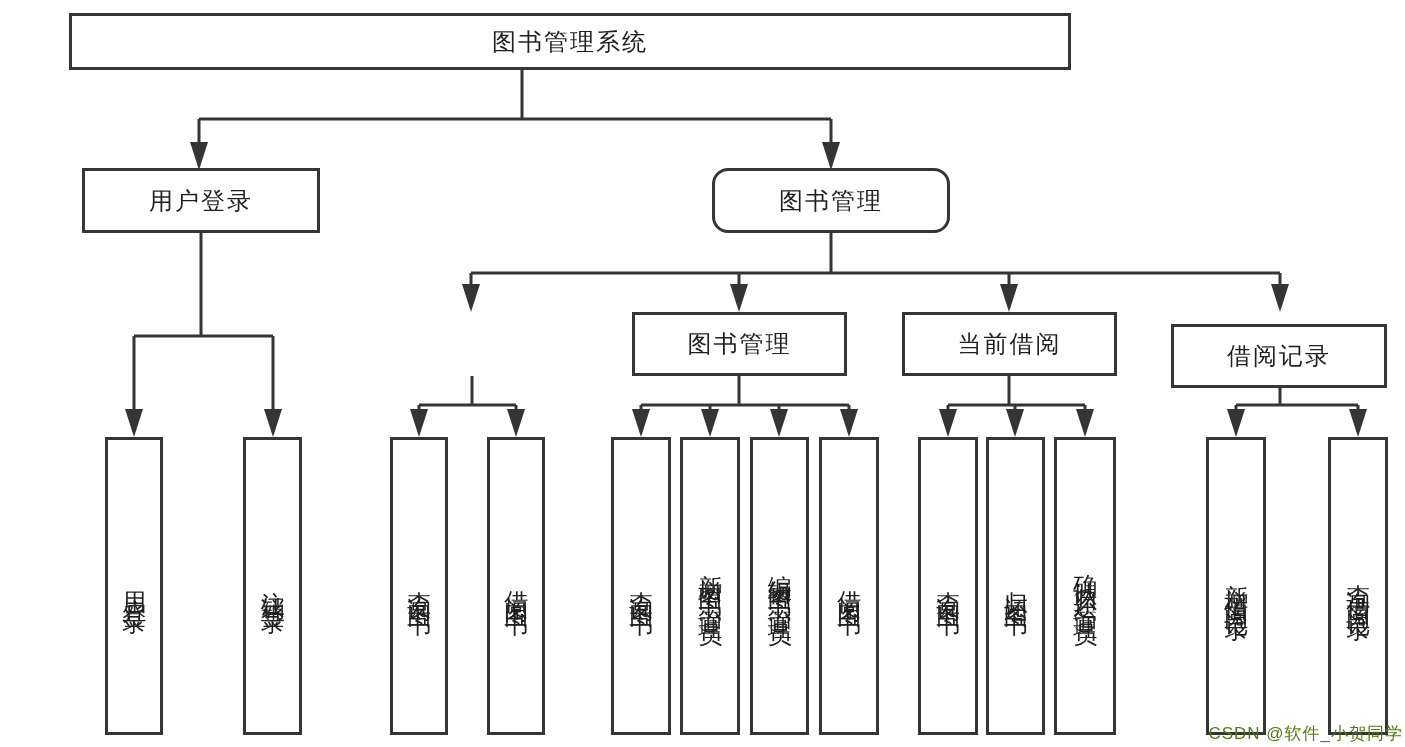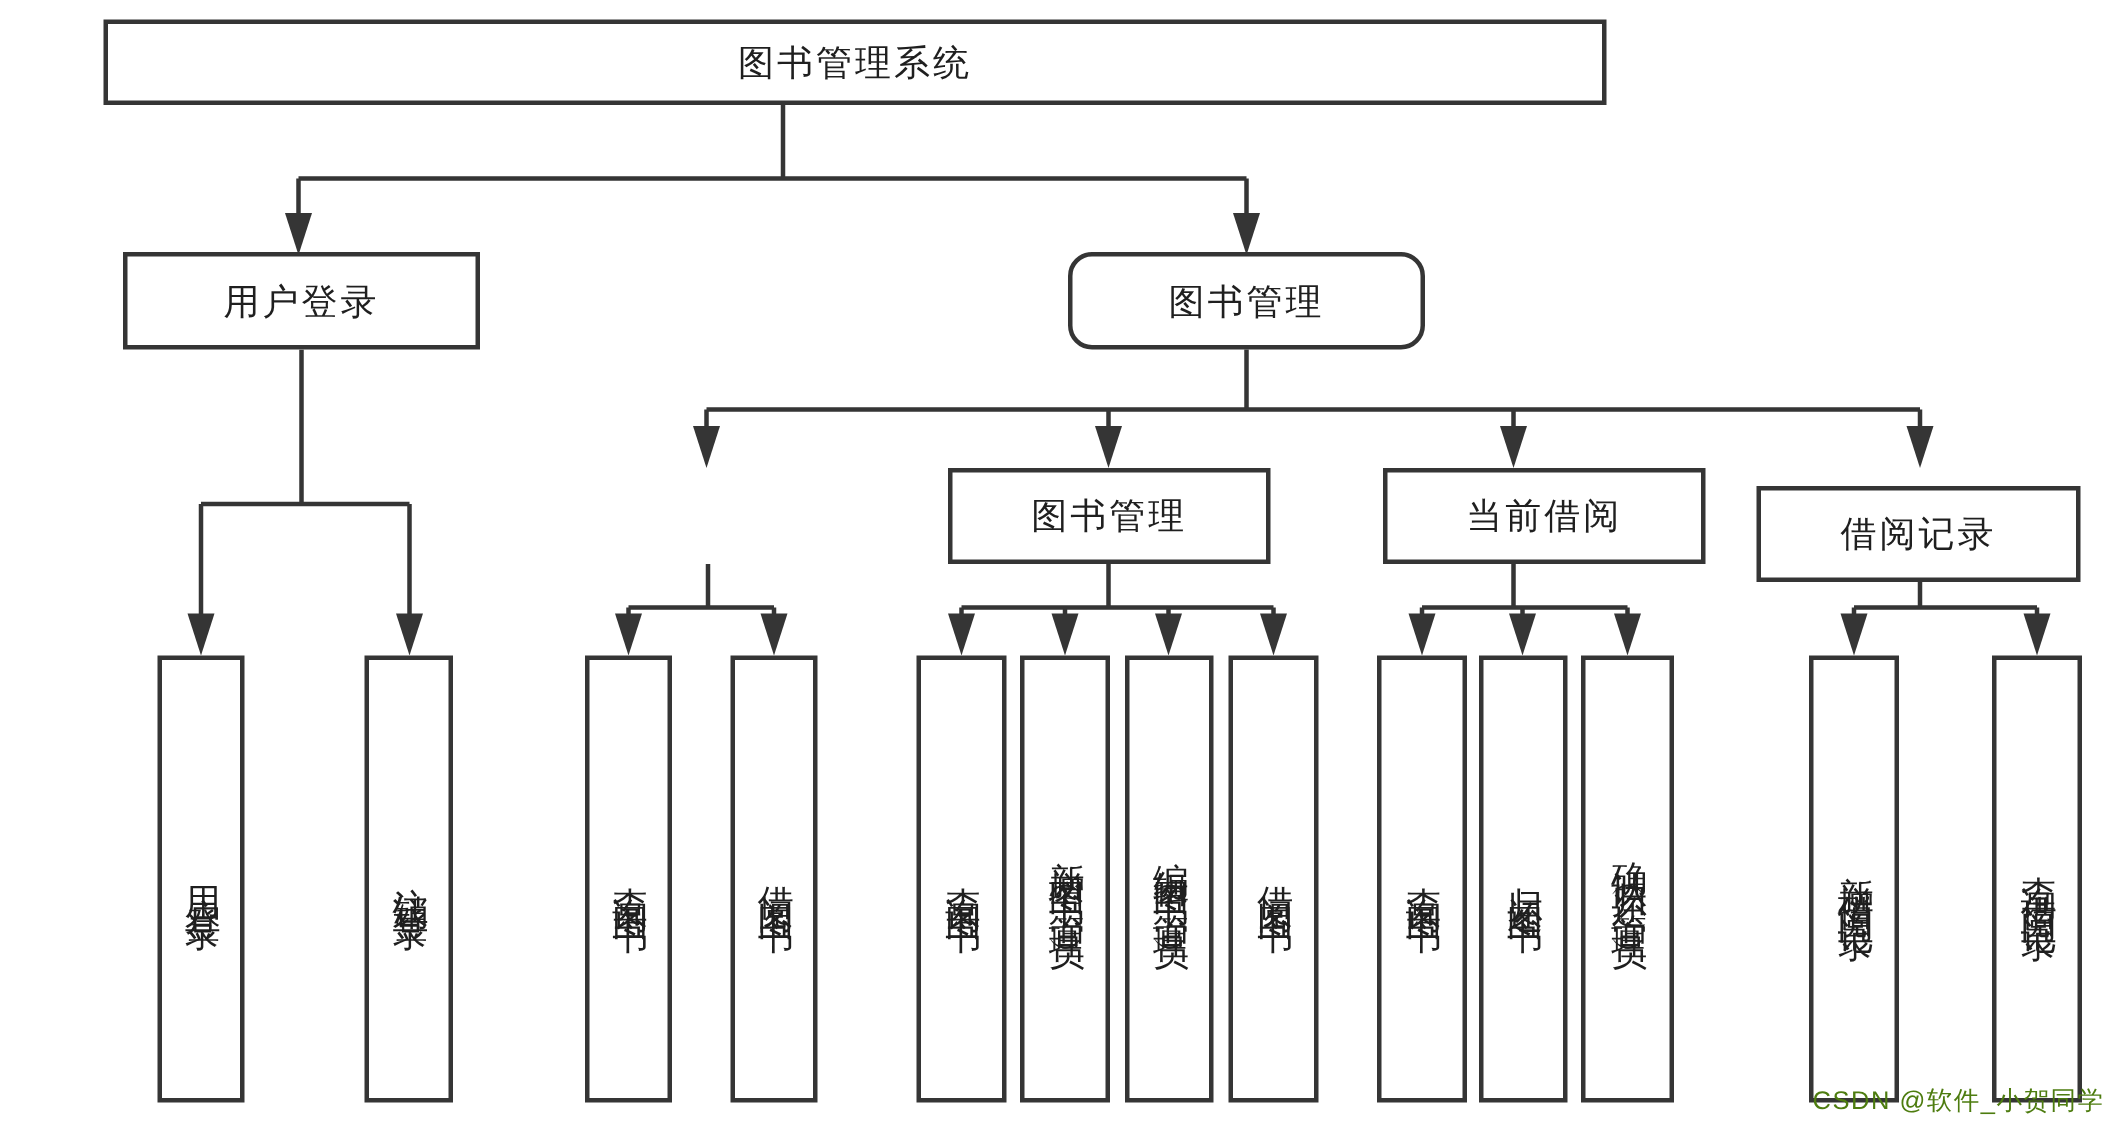--- a/index.html
+++ b/index.html
@@ -86,21 +86,21 @@
   <div class="node h" style="left:82px; top:168px; width:238px; height:65px;">
     <span>用户登录</span>
   </div>
   <div class="node h" style="left:712px; top:168px; width:238px; height:65px;border-radius:16px;">
     <span>图书管理</span>
   </div>
 
   <div class="node h" style="left:632px; top:312px; width:215px; height:64px;">
     <span>图书管理</span>
   </div>
-  <div class="node h" style="left:902px; top:312px; width:215px; height:64px;margin-left:20px;">
+  <div class="node h" style="left:902px; top:312px; width:215px; height:64px;">
     <span>当前借阅</span>
   </div>
   <div class="node h" style="left:1171px; top:324px; width:216px; height:64px;">
     <span>借阅记录</span>
   </div>
 
   <div class="node v" style="left:105px; top:437px; width:58px; height:298px;">
     <span>用户登录</span>
   </div>
   <div class="node v" style="left:243px; top:437px; width:59px; height:298px;">

